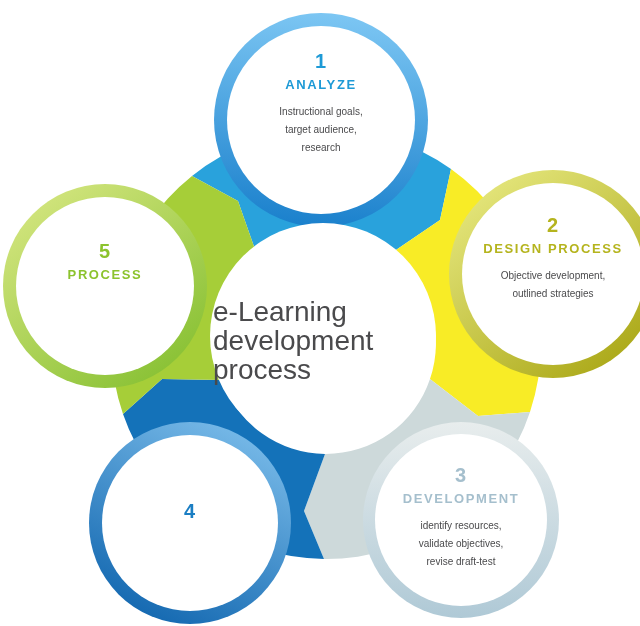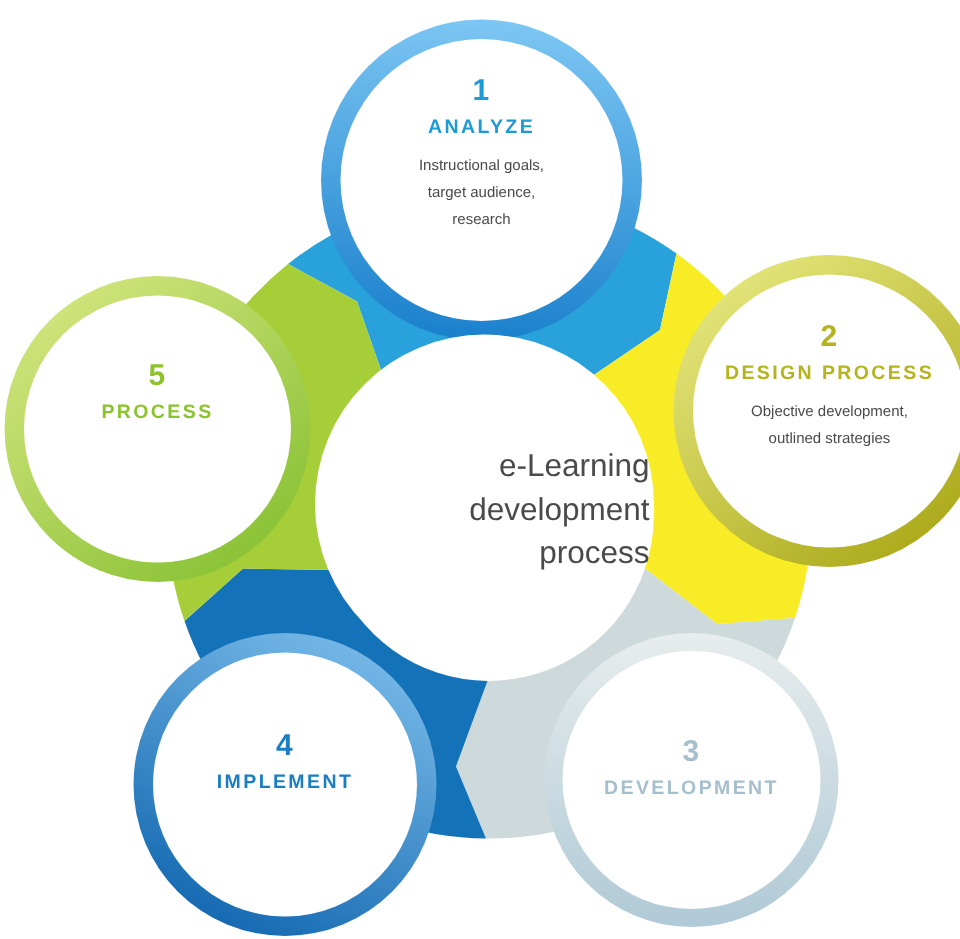--- a/index.html
+++ b/index.html
@@ -35,22 +35,22 @@
   }
   .step-desc {
     font-size: 10px;
     line-height: 18px;
     white-space: pre-line;
   }
   .center-text {
     position: absolute;
     transform: translate(-50%, -50%);
     width: 220px;
-    text-align: right;
-    font-size: 21px;
+    text-align: left;
+    font-size: 28px;
     line-height: 29px;
     color: #4A4A4C;
     white-space: pre-line;
   }
 </style>
 </head>
 <body>
 
 <div class="stage">
 
@@ -115,25 +115,27 @@
   <div class="step-text" style="left:553px; top:258px;">
     <div class="step-num" style="color: rgb(181, 180, 30);">2</div>
     <div class="step-label" style="color: rgb(181, 180, 30);">DESIGN PROCESS</div>
     <div class="step-desc" style="color: rgb(74, 74, 76);">Objective development,
 outlined strategies</div>
   </div>
 
   <div class="step-text" style="left:461px; top:517px;">
     <div class="step-num" style="color: rgb(165, 191, 205);">3</div>
     <div class="step-label" style="color: rgb(165, 191, 205);">DEVELOPMENT</div>
+    <div class="step-desc" style="color: rgb(74, 74, 76);">identify resources,
+validate objectives,
+revise draft-test</div>
   </div>
 
   <div class="step-text" style="left:190px; top:513px;">
     <div class="step-num" style="color: rgb(27, 126, 195);">4</div>
-    <div class="step-label" style="color: rgb(27, 126, 195);">IMPLEMENT</div>
   </div>
 
   <div class="step-text" style="left:105px; top:266px;">
     <div class="step-num" style="color: rgb(140, 195, 45);">5</div>
     <div class="step-label" style="color: rgb(140, 195, 45);">PROCESS</div>
   </div>
 
   <div class="center-text" style="left: 323px; top: 340px; color: rgb(74, 74, 76);">e-Learning
 development
 process</div>

